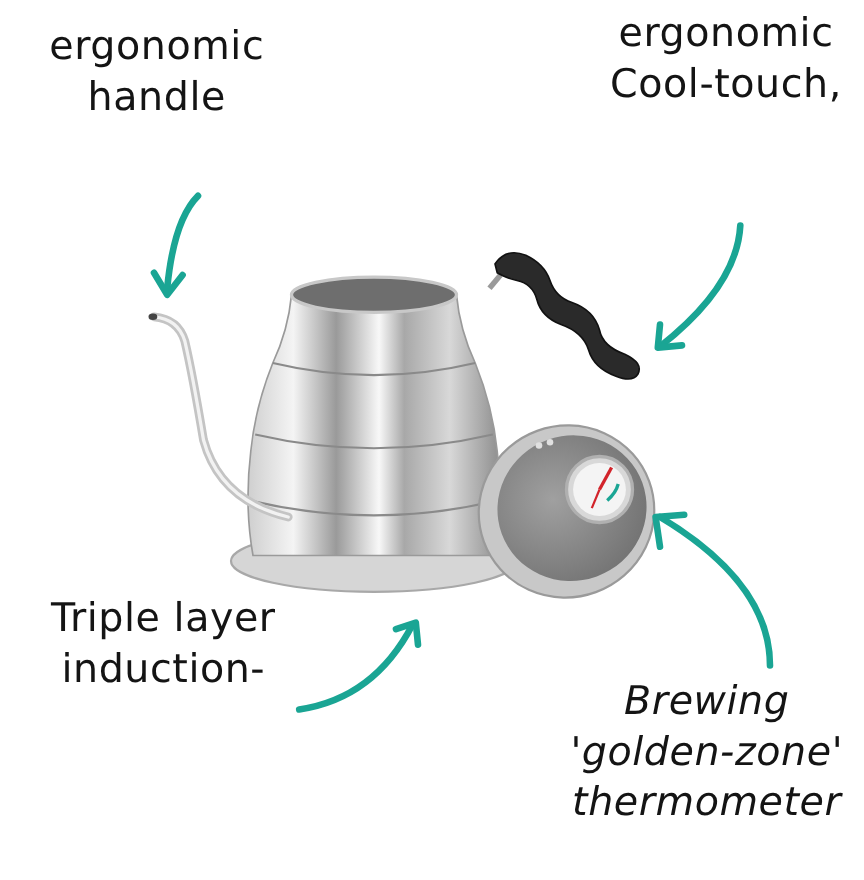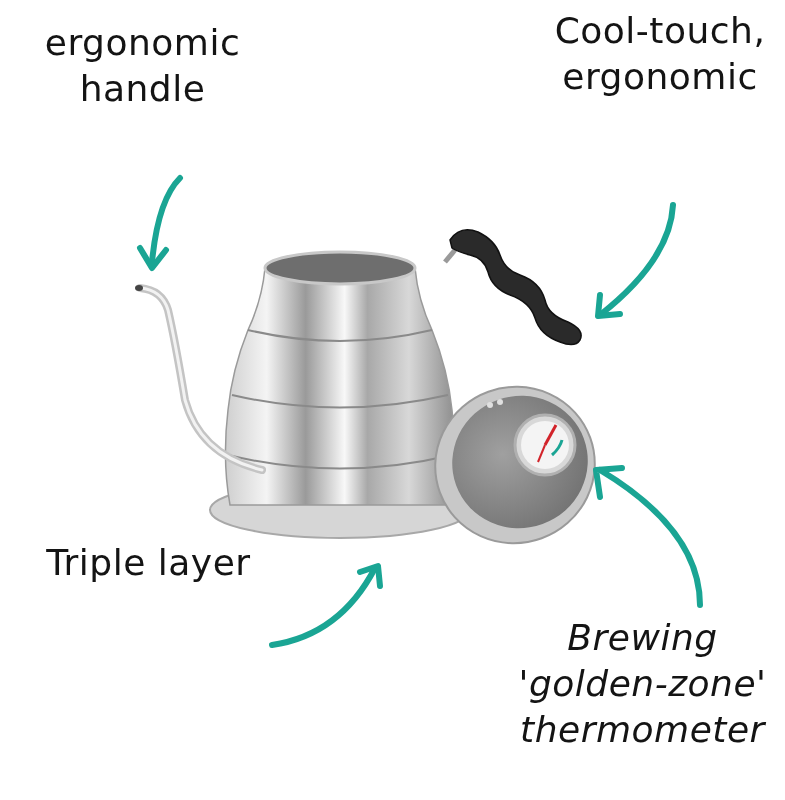--- a/index.html
+++ b/index.html
@@ -68,25 +68,26 @@
     <path d="M600 497 L596 470 L622 468"></path>
   </g>
 </svg>
 
 <div class="label" style="left:0px; top:20px; width:285px;">
   <div>ergonomic</div>
   <div>handle</div>
 </div>
 
 <div class="label" style="left:535px; top:8px; width:250px;">
+  <div>ergonomic</div>
   <div>Cool-touch,</div>
-  <div>ergonomic</div>
 </div>
 
 <div class="label" style="left:16px; top:540px; width:265px;">
   <div>Triple layer</div>
+  <div>induction-</div>
 </div>
 
 <div class="label" style="left:500px; top:615px; width:285px;font-style:italic;">
   <div>Brewing</div>
   <div>'golden-zone'</div>
   <div>thermometer</div>
 </div>
 
 </body></html>

